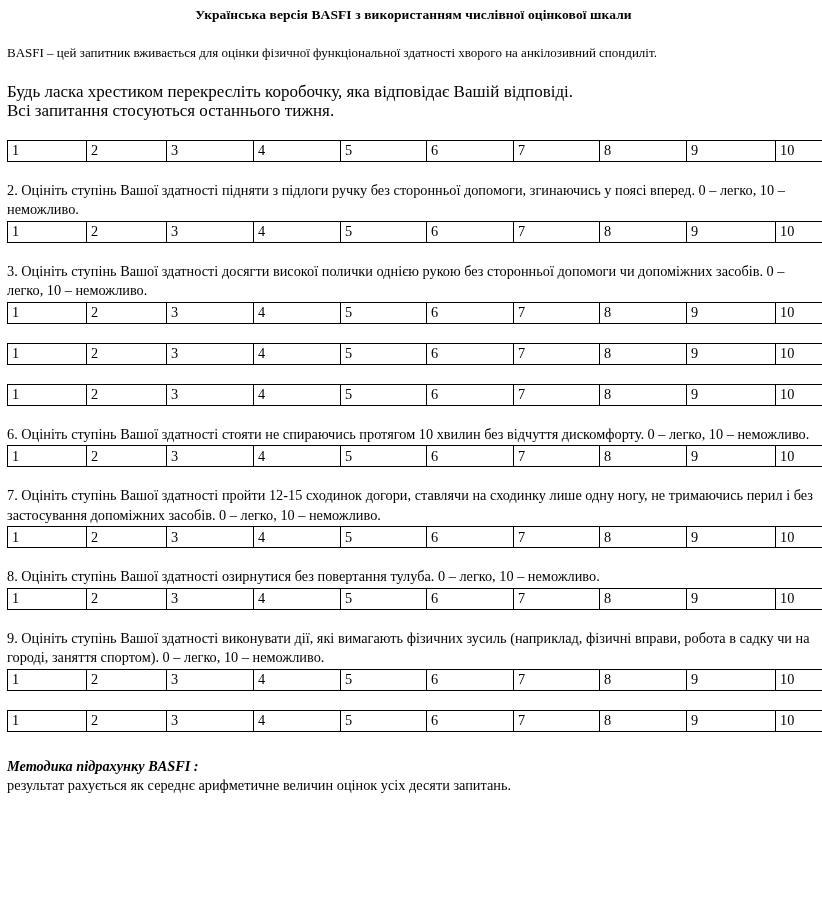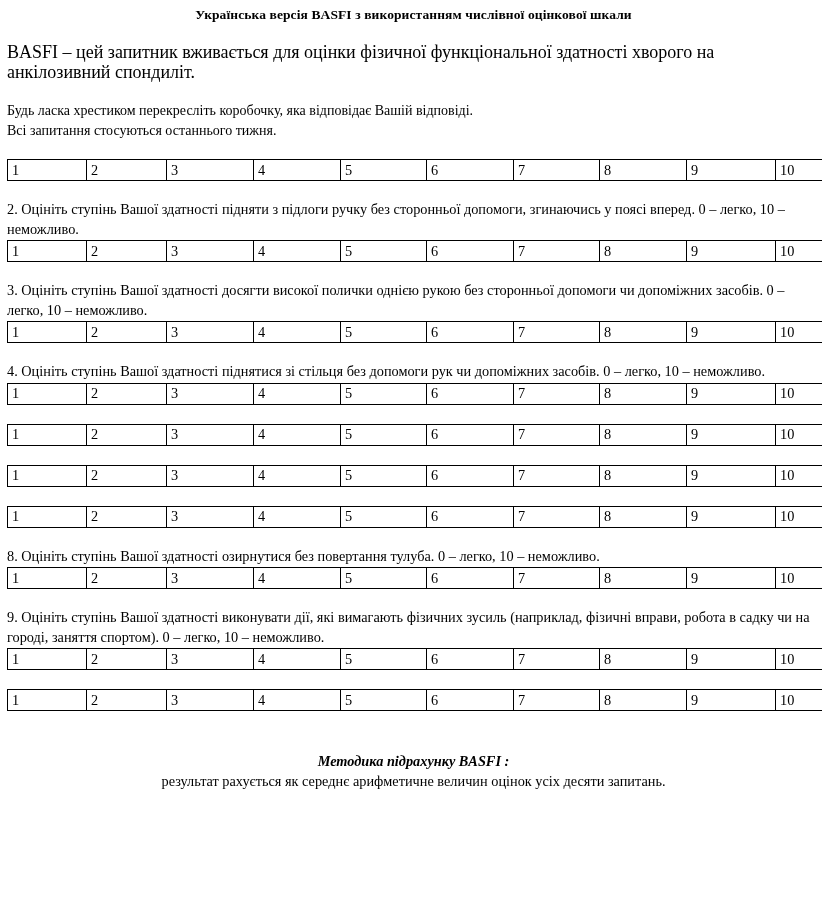--- a/index.html
+++ b/index.html
@@ -24,27 +24,27 @@
   }
   .doc-title {
     text-align: center;
     font-weight: bold;
     font-size: 13.5px;
     line-height: 16px;
     margin: 3px 0 0 0;
     letter-spacing: 0.1px;
   }
   .intro {
-    font-size: 18px;
+    font-size: 13px;
     line-height: 19.5px;
     margin: 20px 0 0 0;
     padding-right: 6px;
   }
   .instructions {
-    font-size: 14px;
+    font-size: 17px;
     line-height: 19.5px;
     margin: 19px 0 0 0;
   }
   .questions {
     margin-top: 19px;
   }
   .q-block {
     margin-bottom: 0;
   }
   .q-text {
@@ -75,22 +75,21 @@
   .c5 { width: 81px; }
   .c6 { width: 82px; }
   .c7 { width: 81px; }
   .c8 { width: 82px; }
   .c9 { width: 84px; }
   .c10 { width: 98px; }
   .q-gap {
     height: 19px;
   }
   .footer {
-    margin-top: 41px;
-    text-align: center;
+    margin-top: 25px;
   }
   .footer-heading {
     font-size: 14.3px;
     line-height: 19.5px;
     font-weight: bold;
     font-style: italic;
     margin: 0;
   }
   .footer-body {
     font-size: 14.3px;
@@ -166,78 +165,79 @@
               <td class="c7">7</td>
               <td class="c8">8</td>
               <td class="c9">9</td>
               <td class="c10">10</td>
             </tr>
           </tbody>
         </table>
       </div>
       <div class="q-gap"></div>
       <div class="q-block">
-        <div class="q-text">4. Оцініть ступінь Вашої здатності піднятися зі стільця без допомоги рук чи допоміжних засобів. 0 – легко, 10 – неможливо.</div>
-        <table class="scale-table">
-          <tbody>
-            <tr>
-              <td class="c1">1</td>
-              <td class="c2">2</td>
-              <td class="c3">3</td>
-              <td class="c4">4</td>
-              <td class="c5">5</td>
-              <td class="c6">6</td>
-              <td class="c7">7</td>
-              <td class="c8">8</td>
-              <td class="c9">9</td>
-              <td class="c10">10</td>
-            </tr>
-          </tbody>
-        </table>
-      </div>
-      <div class="q-gap"></div>
-      <div class="q-block">
-        <table class="scale-table">
-          <tbody>
-            <tr>
-              <td class="c1">1</td>
-              <td class="c2">2</td>
-              <td class="c3">3</td>
-              <td class="c4">4</td>
-              <td class="c5">5</td>
-              <td class="c6">6</td>
-              <td class="c7">7</td>
-              <td class="c8">8</td>
-              <td class="c9">9</td>
-              <td class="c10">10</td>
-            </tr>
-          </tbody>
-        </table>
-      </div>
-      <div class="q-gap"></div>
-      <div class="q-block">
-        <table class="scale-table">
-          <tbody>
-            <tr>
-              <td class="c1">1</td>
-              <td class="c2">2</td>
-              <td class="c3">3</td>
-              <td class="c4">4</td>
-              <td class="c5">5</td>
-              <td class="c6">6</td>
-              <td class="c7">7</td>
-              <td class="c8">8</td>
-              <td class="c9">9</td>
-              <td class="c10">10</td>
-            </tr>
-          </tbody>
-        </table>
-      </div>
-      <div class="q-gap"></div>
-      <div class="q-block">
+        <table class="scale-table">
+          <tbody>
+            <tr>
+              <td class="c1">1</td>
+              <td class="c2">2</td>
+              <td class="c3">3</td>
+              <td class="c4">4</td>
+              <td class="c5">5</td>
+              <td class="c6">6</td>
+              <td class="c7">7</td>
+              <td class="c8">8</td>
+              <td class="c9">9</td>
+              <td class="c10">10</td>
+            </tr>
+          </tbody>
+        </table>
+      </div>
+      <div class="q-gap"></div>
+      <div class="q-block">
+        <table class="scale-table">
+          <tbody>
+            <tr>
+              <td class="c1">1</td>
+              <td class="c2">2</td>
+              <td class="c3">3</td>
+              <td class="c4">4</td>
+              <td class="c5">5</td>
+              <td class="c6">6</td>
+              <td class="c7">7</td>
+              <td class="c8">8</td>
+              <td class="c9">9</td>
+              <td class="c10">10</td>
+            </tr>
+          </tbody>
+        </table>
+      </div>
+      <div class="q-gap"></div>
+      <div class="q-block">
+        <div class="q-text">6. Оцініть ступінь Вашої здатності стояти не спираючись протягом 10 хвилин без відчуття дискомфорту. 0 – легко, 10 – неможливо.</div>
+        <table class="scale-table">
+          <tbody>
+            <tr>
+              <td class="c1">1</td>
+              <td class="c2">2</td>
+              <td class="c3">3</td>
+              <td class="c4">4</td>
+              <td class="c5">5</td>
+              <td class="c6">6</td>
+              <td class="c7">7</td>
+              <td class="c8">8</td>
+              <td class="c9">9</td>
+              <td class="c10">10</td>
+            </tr>
+          </tbody>
+        </table>
+      </div>
+      <div class="q-gap"></div>
+      <div class="q-block">
+        <div class="q-text">7. Оцініть ступінь Вашої здатності пройти 12-15 сходинок догори, ставлячи на сходинку лише одну ногу, не тримаючись перил і без застосування допоміжних засобів. 0 – легко, 10 – неможливо.</div>
         <table class="scale-table">
           <tbody>
             <tr>
               <td class="c1">1</td>
               <td class="c2">2</td>
               <td class="c3">3</td>
               <td class="c4">4</td>
               <td class="c5">5</td>
               <td class="c6">6</td>
               <td class="c7">7</td>

